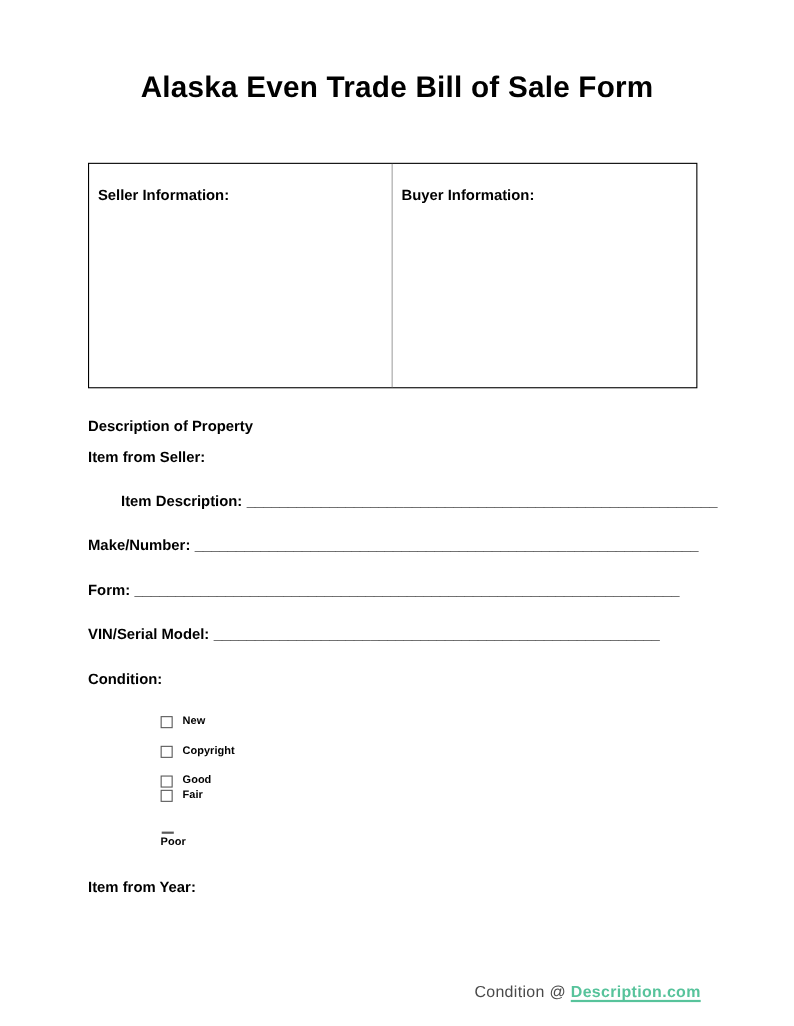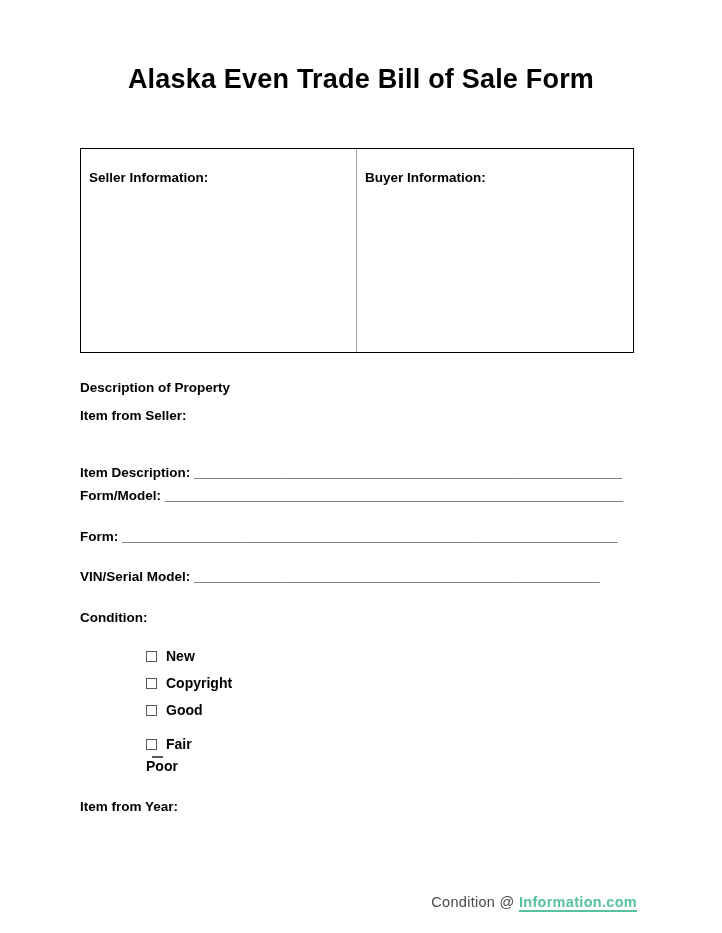--- a/index.html
+++ b/index.html
@@ -55,21 +55,21 @@
     font-weight: bold;
     margin-left: 4px;
     letter-spacing: 0;
   }
   .checkbox-row {
     position: absolute;
     left: 146px;
     height: 16px;
     display: flex;
     align-items: center;
-    font-size: 14px;
+    font-size: 10px;
     font-weight: bold;
     line-height: 16px;
   }
   .checkbox {
     width: 11px;
     height: 11px;
     border: 1px solid #595959;
     background: #ffffff;
     margin-right: 9px;
     box-sizing: border-box;
@@ -88,29 +88,29 @@
     color: #57c39b;
     font-weight: bold;
     text-decoration: underline;
     text-decoration-thickness: 2px;
     text-underline-offset: 3px;
     cursor: pointer;
   }
   
   .y-desc   { top: 380px; }
   .y-seller { top: 408px; }
-  .y-f0     { top: 465px; }
+  .y-f0     { top: 448px; margin-left: 30px; }
   .y-f1     { top: 488px; }
   .y-f2     { top: 529px; }
   .y-f3     { top: 569px; }
   .y-cond   { top: 610px; }
   .y-c0 { top: 648px; }
   .y-c1 { top: 675px; }
   .y-c2 { top: 702px; justify-content: space-between; }
-  .y-c3 { top: 736px; }
+  .y-c3 { top: 715px; }
   .y-c4 { top: 756px; flex-direction: column; }
   .y-buyer  { top: 799px; }
 </style>
 </head>
 <body>
 
 <div class="page">
 
   <div class="title">
     <span>Alaska Even Trade Bill of Sale Form</span>
@@ -131,21 +131,21 @@
 
   <div class="label-row y-seller">
     <span>Item from Seller:</span>
   </div>
 
   <div class="label-row y-f0">
     <span>Item Description:</span><span class="blank-line">_________________________________________________________</span>
   </div>
 
   <div class="label-row y-f1">
-    <span>Form/Model:</span><span class="blank-line">_____________________________________________________________</span>
+    <span>Make/Number:</span><span class="blank-line">_____________________________________________________________</span>
   </div>
 
   <div class="label-row y-f2">
     <span>Form:</span><span class="blank-line">__________________________________________________________________</span>
   </div>
 
   <div class="label-row y-f3">
     <span>VIN/Serial Model:</span><span class="blank-line">______________________________________________________</span>
   </div>
 
@@ -172,16 +172,16 @@
   <div class="checkbox-row y-c4">
     <span class="checkbox"></span>
     <span>Poor</span>
   </div>
 
   <div class="label-row y-buyer">
     <span>Item from Year:</span>
   </div>
 
   <div class="footer">
-    <span>Condition @ </span><span class="brand">Information.com</span>
+    <span>Condition @ </span><span class="brand">Description.com</span>
   </div>
 
 </div>
 
 </body></html>

